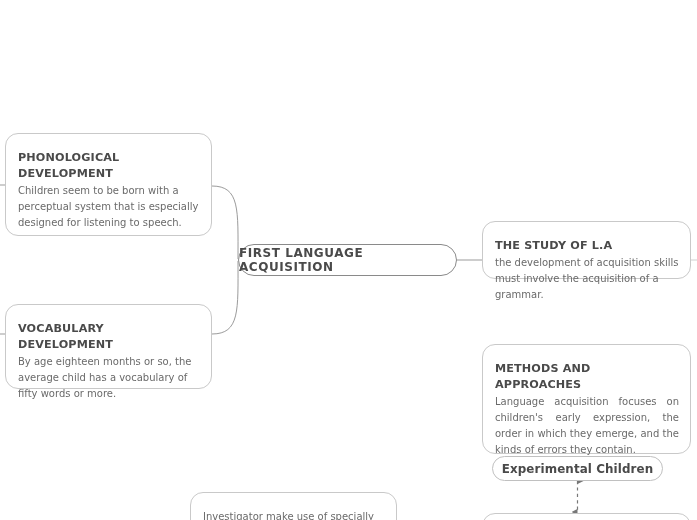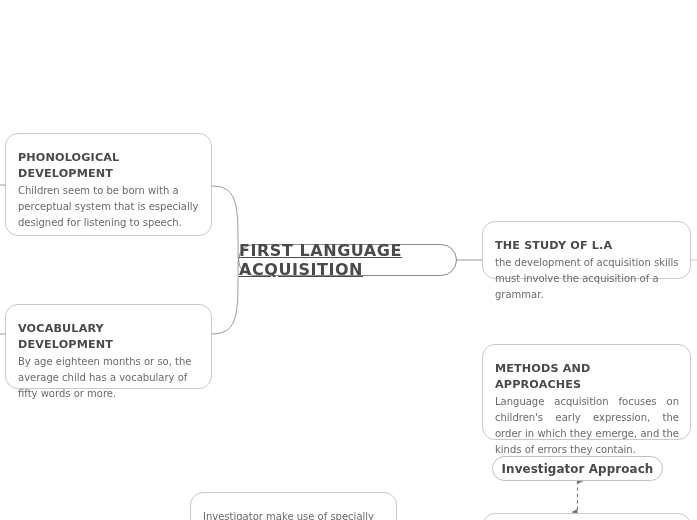--- a/index.html
+++ b/index.html
@@ -60,25 +60,24 @@
     position: absolute;
     box-sizing: border-box;
     background: #ffffff;
     border: 1.6px solid #8a8a8a;
     border-radius: 999px;
     display: flex;
     align-items: center;
     justify-content: center;
   }
   .pill-central .plabel {
-    font-size: 16px;
+    font-size: 12px;
     font-weight: bold;
     color: #4a4a4a;
     letter-spacing: 0.55px;
-    text-decoration: underline;
   }
 
   
   .pill-sub {
     position: absolute;
     box-sizing: border-box;
     background: #ffffff;
     border: 1px solid #c0c0c0;
     border-radius: 999px;
     display: flex;
@@ -138,27 +137,27 @@
   <div class="node" style="left:5px; top:304px; width:207px; height:85px;">
     <div class="title">VOCABULARY DEVELOPMENT</div>
     <div class="body">By age eighteen months or so, the average child has a vocabulary of fifty words or more.</div>
   </div>
 
   <div class="node" style="left:482px; top:221px; width:209px; height:58px;">
     <div class="title">THE STUDY OF L.A</div>
     <div class="body">the development of acquisition skills must involve the acquisition of a grammar.</div>
   </div>
 
-  <div class="node" style="left:482px; top:344px; width:209px; height:96px;">
+  <div class="node" style="left:482px; top:344px; width:209px; height:110px;">
     <div class="title">METHODS AND APPROACHES</div>
     <div class="body body-justify">Language acquisition focuses on children's early expression, the order in which they emerge, and the kinds of errors they contain.</div>
   </div>
 
   <div class="pill-sub" style="left:492px; top:456px; width:171px; height:25px;">
-    <span class="plabel">Investigator Approach</span>
+    <span class="plabel">Experimental Children</span>
   </div>
 
   <div class="node" style="left:482px; top:513px; width:209px; height:40px; border-radius:13px;">
   </div>
 
   <div class="node" style="left:190px; top:492px; width:207px; height:60px;">
     <div class="body">Investigator make use of specially designed tasks to</div>
   </div>
 
 </div>

